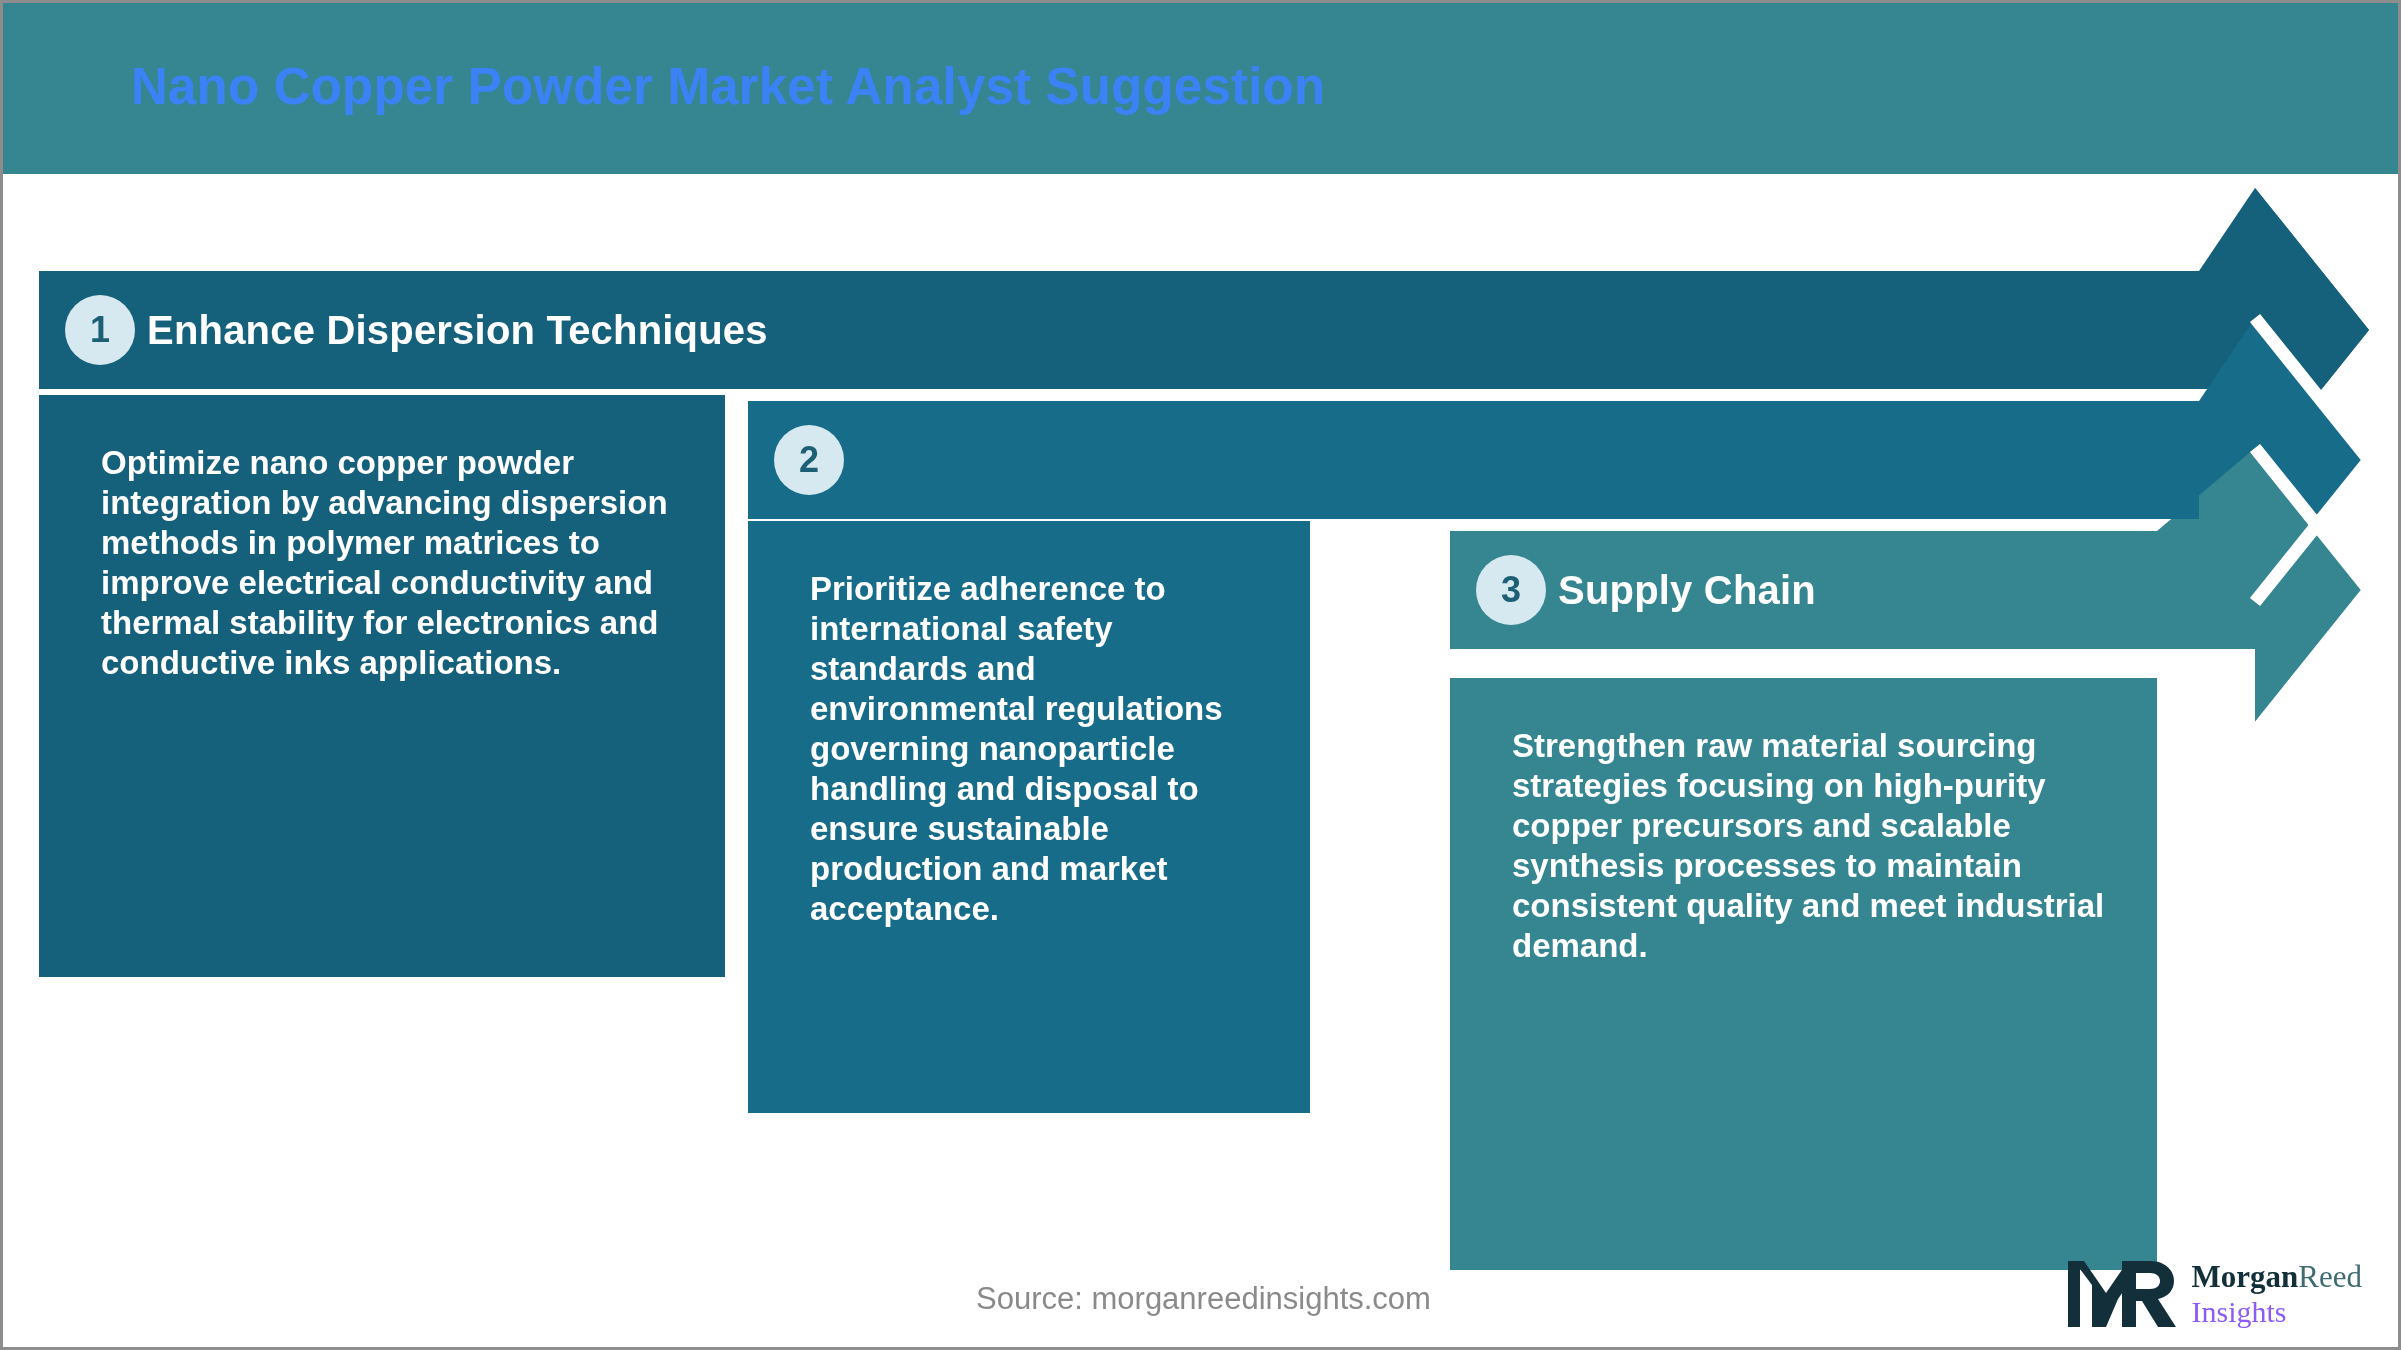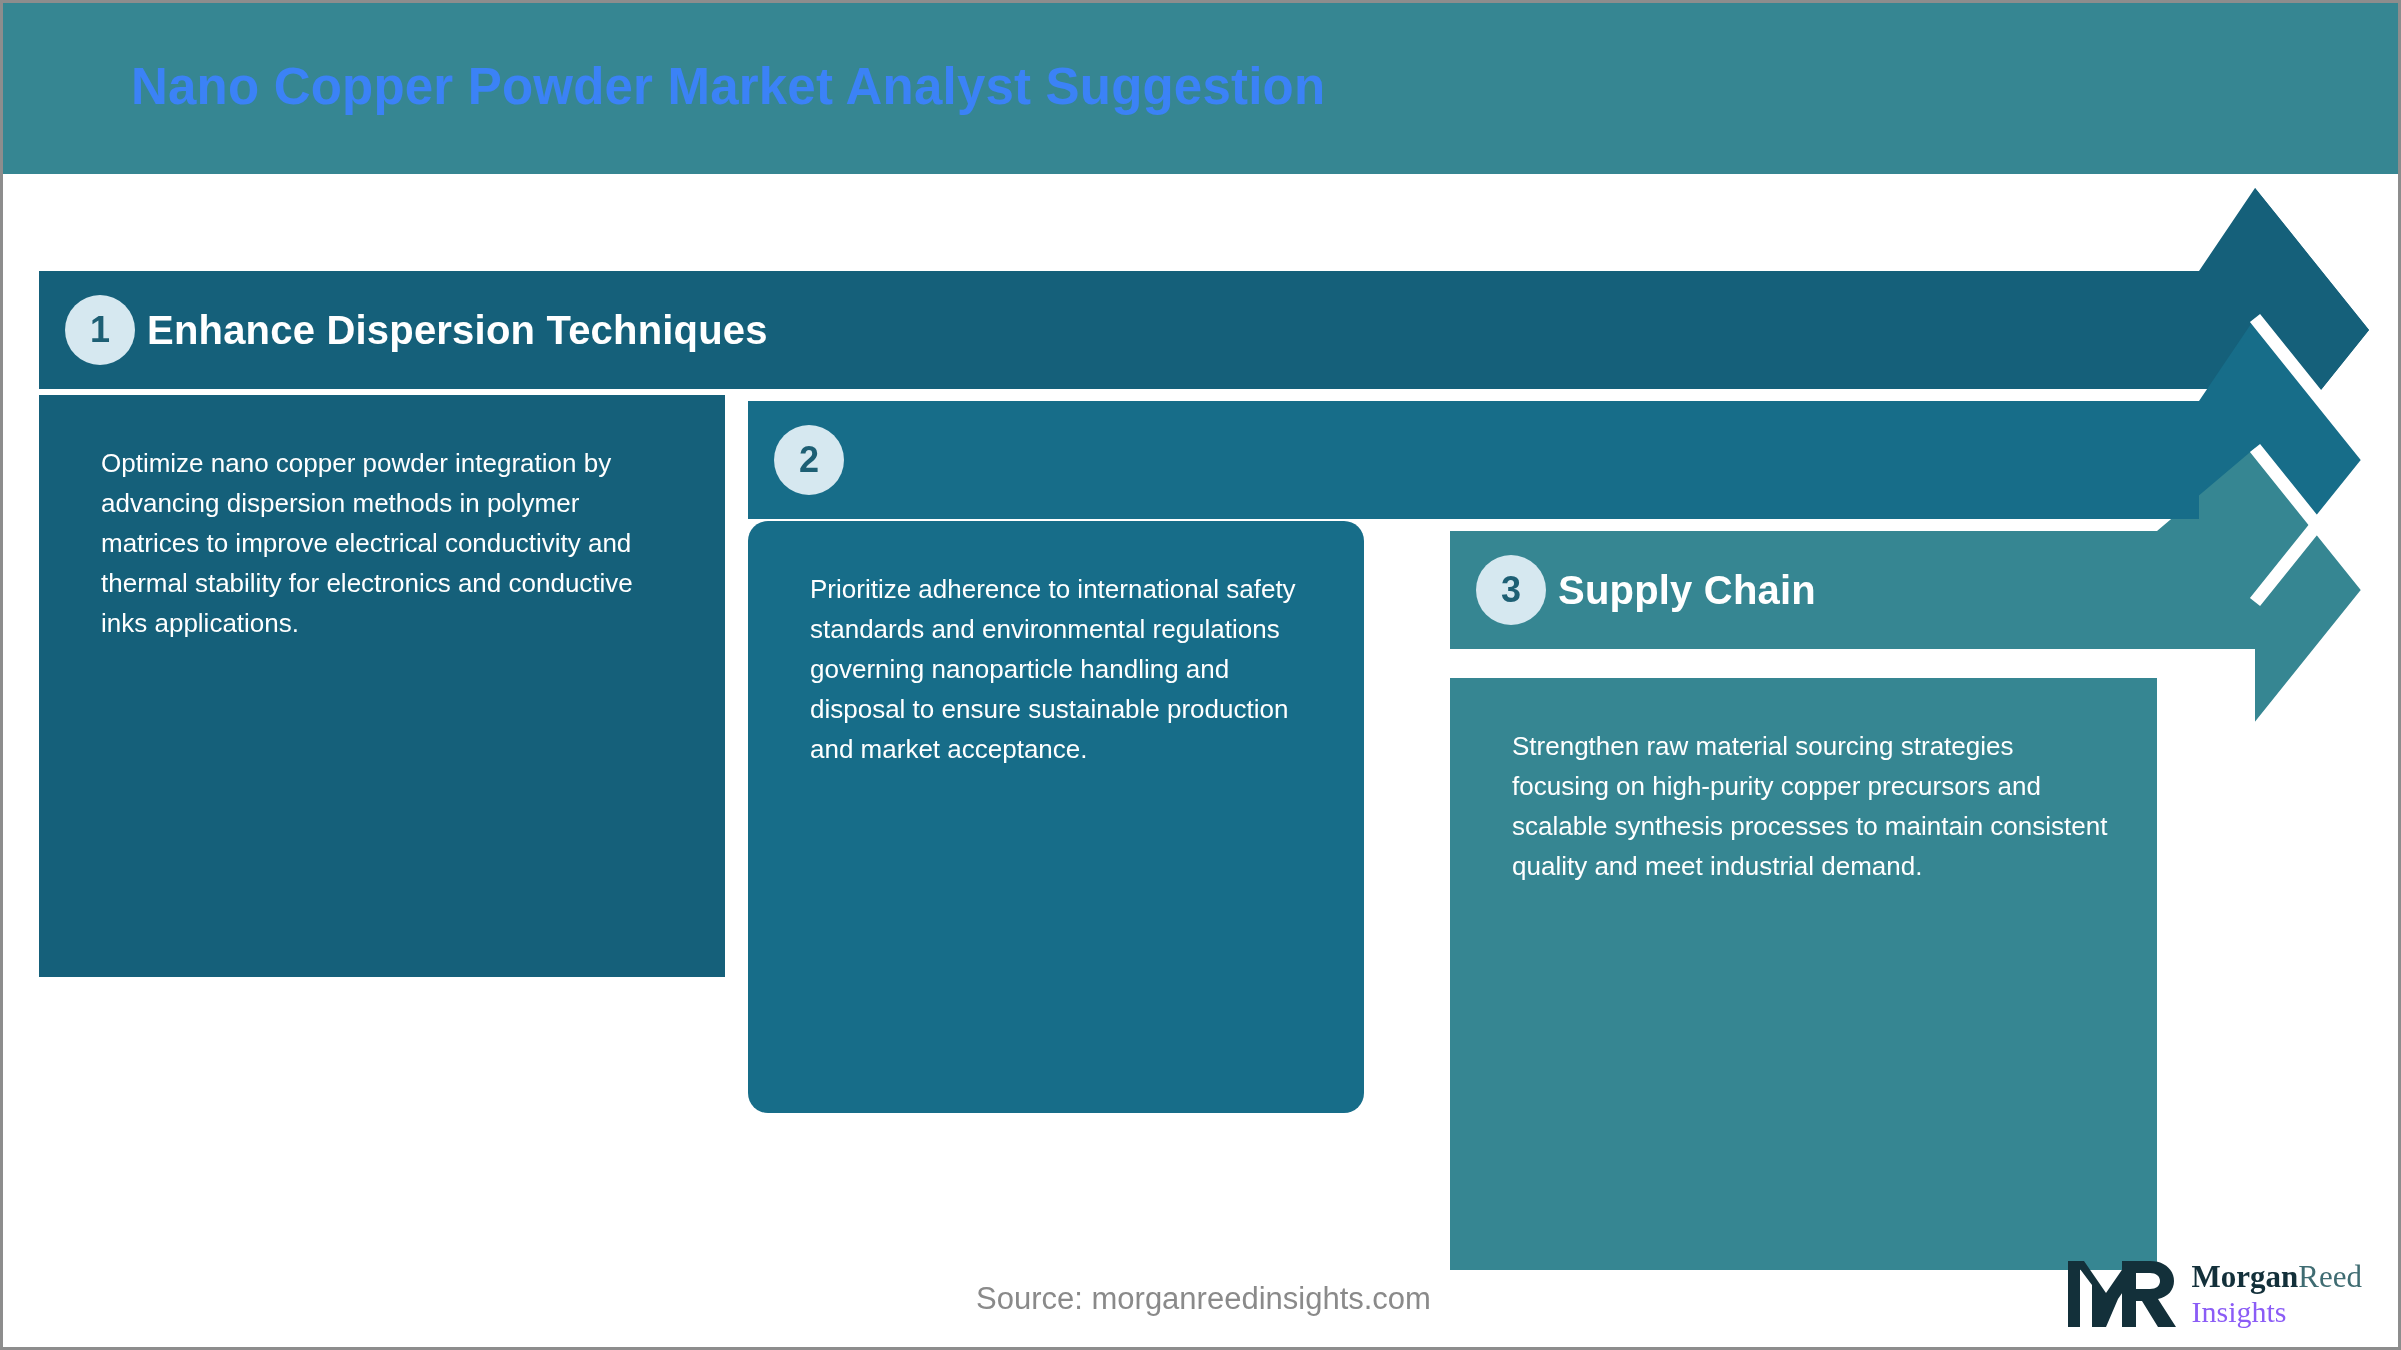--- a/index.html
+++ b/index.html
@@ -85,28 +85,28 @@
     white-space: nowrap;
     letter-spacing: 0.2px;
   }
 
   
   .card {
     position: absolute;
     padding: 48px 44px 30px 62px;
   }
   .card-1 { left: 36px;   top: 392px; width: 686px;  height: 582px; background: #15607a; }
-  .card-2 { left: 745px;  top: 518px; width: 616px;  height: 592px; background: #176d89; border-radius: 20px; }
+  .card-2 { left: 745px;  top: 518px; width: 562px;  height: 592px; background: #176d89; }
   .card-3 { left: 1447px; top: 648px; width: 707px;  height: 592px; background: #368692; margin-top: 27px; }
 
   .card-text {
-    font-size: 26px;
+    font-size: 33px;
     line-height: 40px;
     color: #ffffff;
-    font-weight: 400;
+    font-weight: 700;
   }
 
   
   .source-note {
     position: absolute;
     left: 0;
     top: 1278px;
     width: 2401px;
     text-align: center;
     font-size: 31px;

